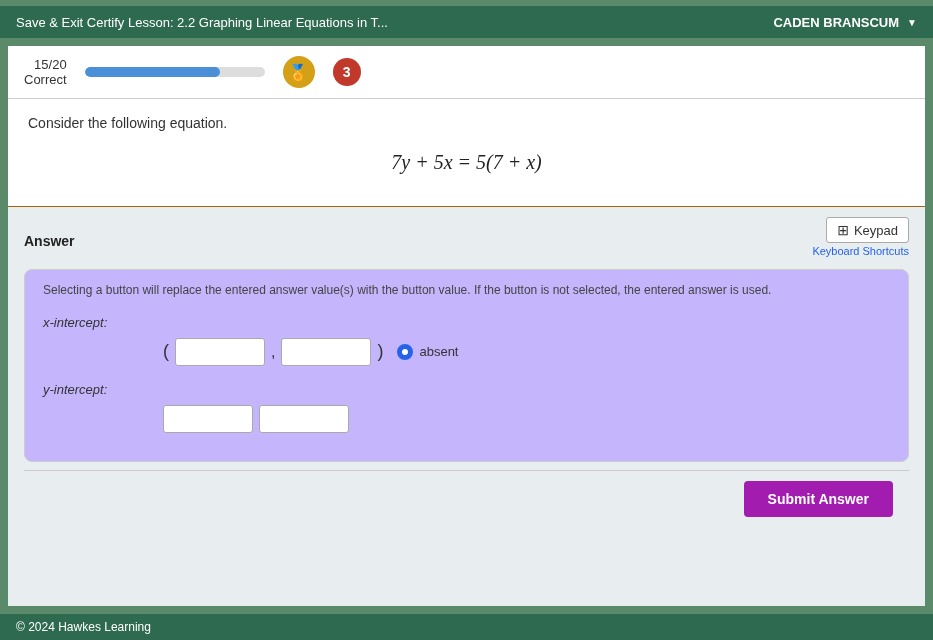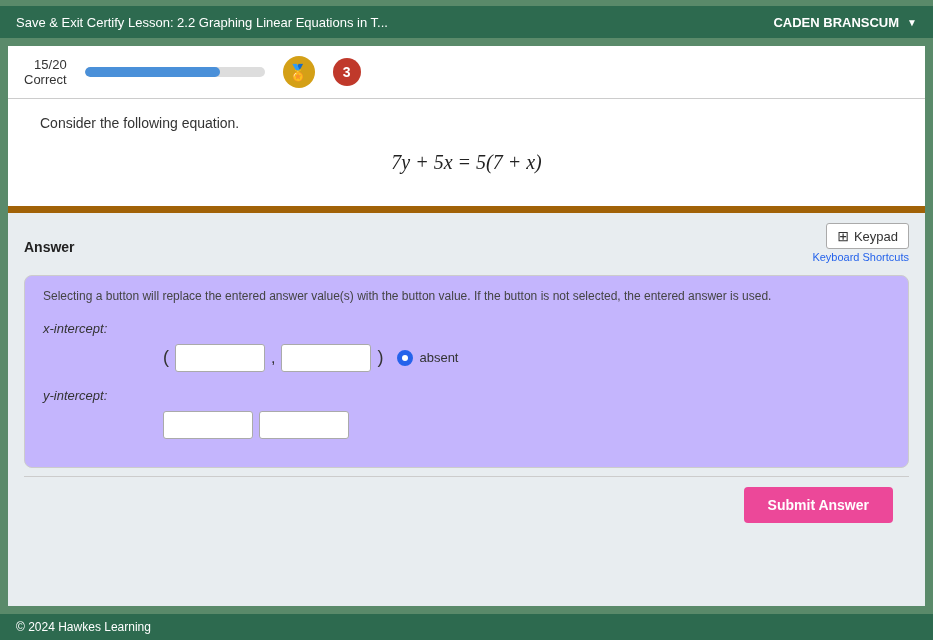--- a/index.html
+++ b/index.html
@@ -106,22 +106,22 @@
       align-items: center;
       justify-content: center;
       color: white;
       font-weight: bold;
       font-size: 14px;
     }
 
     
     .question-body {
       background: white;
-      padding: 16px 32px;
-      border-bottom: 7px solid #a16207;
+      padding: 16px 20px;
+      border-bottom: 1px solid #a16207;
     }
     .question-text {
       font-size: 14px;
       color: #333;
       margin-bottom: 20px;
     }
     .equation-display {
       text-align: center;
       font-size: 20px;
       font-style: italic;
@@ -249,21 +249,21 @@
 
     
     .submit-section {
       background: #e8edf0;
       padding: 10px 16px;
       display: flex;
       justify-content: flex-end;
       border-top: 1px solid #ccc;
     }
     .submit-button {
-      background: #ec4899;
+      background: #a21caf;
       color: white;
       border: none;
       border-radius: 4px;
       padding: 10px 24px;
       font-size: 14px;
       font-weight: bold;
       cursor: pointer;
     }
 
     

